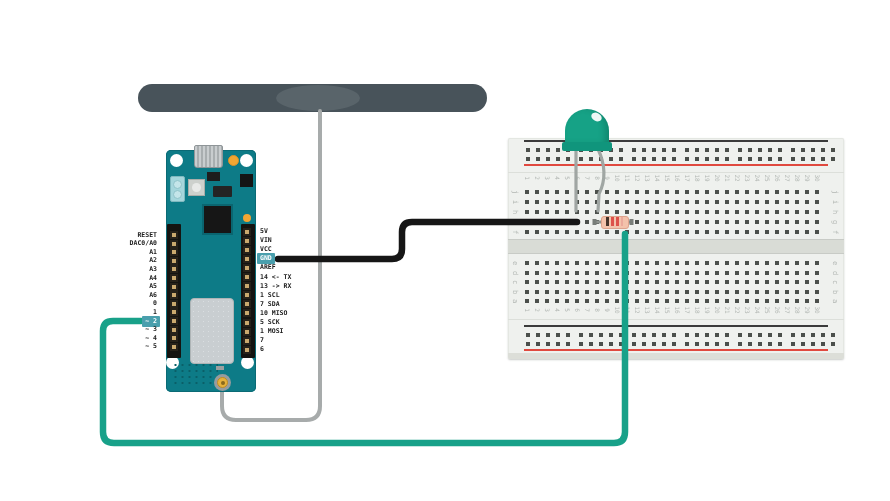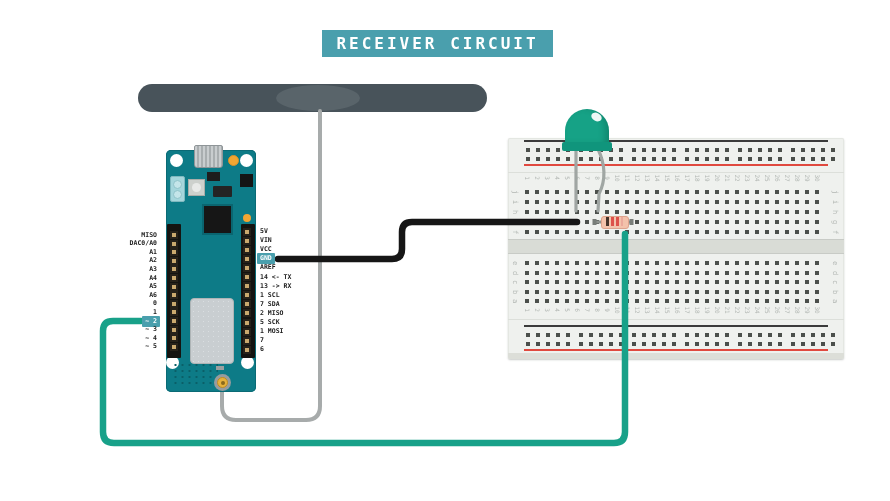--- a/index.html
+++ b/index.html
@@ -677,21 +677,21 @@
       <div class="pin" style="left: 77px; top: 150.3px;"></div>
       <div class="pin" style="left: 77px; top: 159.4px;"></div>
       <div class="pin" style="left: 77px; top: 168.5px;"></div>
       <div class="pin" style="left: 77px; top: 177.6px;"></div>
       <div class="pin" style="left: 77px; top: 186.7px;"></div>
       <div class="pin" style="left: 77px; top: 195.8px;"></div>
     </div>
 
   <div class="labels">
     <div>
-        <div class="plabel" style="right: 730px; top: 229.5px;">MISO</div>
+        <div class="plabel" style="right: 730px; top: 229.5px;">RESET</div>
         <div class="plabel" style="right: 730px; top: 238.1px;">DAC0/A0</div>
         <div class="plabel" style="right: 730px; top: 246.7px;">A1</div>
         <div class="plabel" style="right: 730px; top: 255.3px;">A2</div>
         <div class="plabel" style="right: 730px; top: 263.9px;">A3</div>
         <div class="plabel" style="right: 730px; top: 272.5px;">A4</div>
         <div class="plabel" style="right: 730px; top: 281.1px;">A5</div>
         <div class="plabel" style="right: 730px; top: 289.7px;">A6</div>
         <div class="plabel" style="right: 730px; top: 298.3px;">0</div>
         <div class="plabel" style="right: 730px; top: 306.9px;">1</div>
         <div class="plabel hl" style="right: 730px; top: 315.5px; background: rgb(74, 159, 173);">~ 2</div>
@@ -702,25 +702,22 @@
     <div>
         <div class="plabel" style="left: 257px; top: 226px;">5V</div>
         <div class="plabel" style="left: 257px; top: 235.1px;">VIN</div>
         <div class="plabel" style="left: 257px; top: 244.2px;">VCC</div>
         <div class="plabel hl" style="left: 257px; top: 253.3px; background: rgb(74, 159, 173);">GND</div>
         <div class="plabel" style="left: 257px; top: 262.4px;">AREF</div>
         <div class="plabel" style="left: 257px; top: 271.5px;">14 &lt;- TX</div>
         <div class="plabel" style="left: 257px; top: 280.6px;">13 -&gt; RX</div>
         <div class="plabel" style="left: 257px; top: 289.7px;">1 SCL</div>
         <div class="plabel" style="left: 257px; top: 298.8px;">7 SDA</div>
-        <div class="plabel" style="left: 257px; top: 307.9px;">2 MISO</div>
+        <div class="plabel" style="left: 257px; top: 307.9px;">10 MISO</div>
         <div class="plabel" style="left: 257px; top: 317px;">5 SCK</div>
         <div class="plabel" style="left: 257px; top: 326.1px;">1 MOSI</div>
         <div class="plabel" style="left: 257px; top: 335.2px;">7</div>
         <div class="plabel" style="left: 257px; top: 344.3px;">6</div>
       </div>
   </div>
 
-  <div class="title" style="background: rgb(74, 159, 173);">
-    <span>RECEIVER CIRCUIT</span>
-  </div>
 
 </div>
 
 </body></html>

